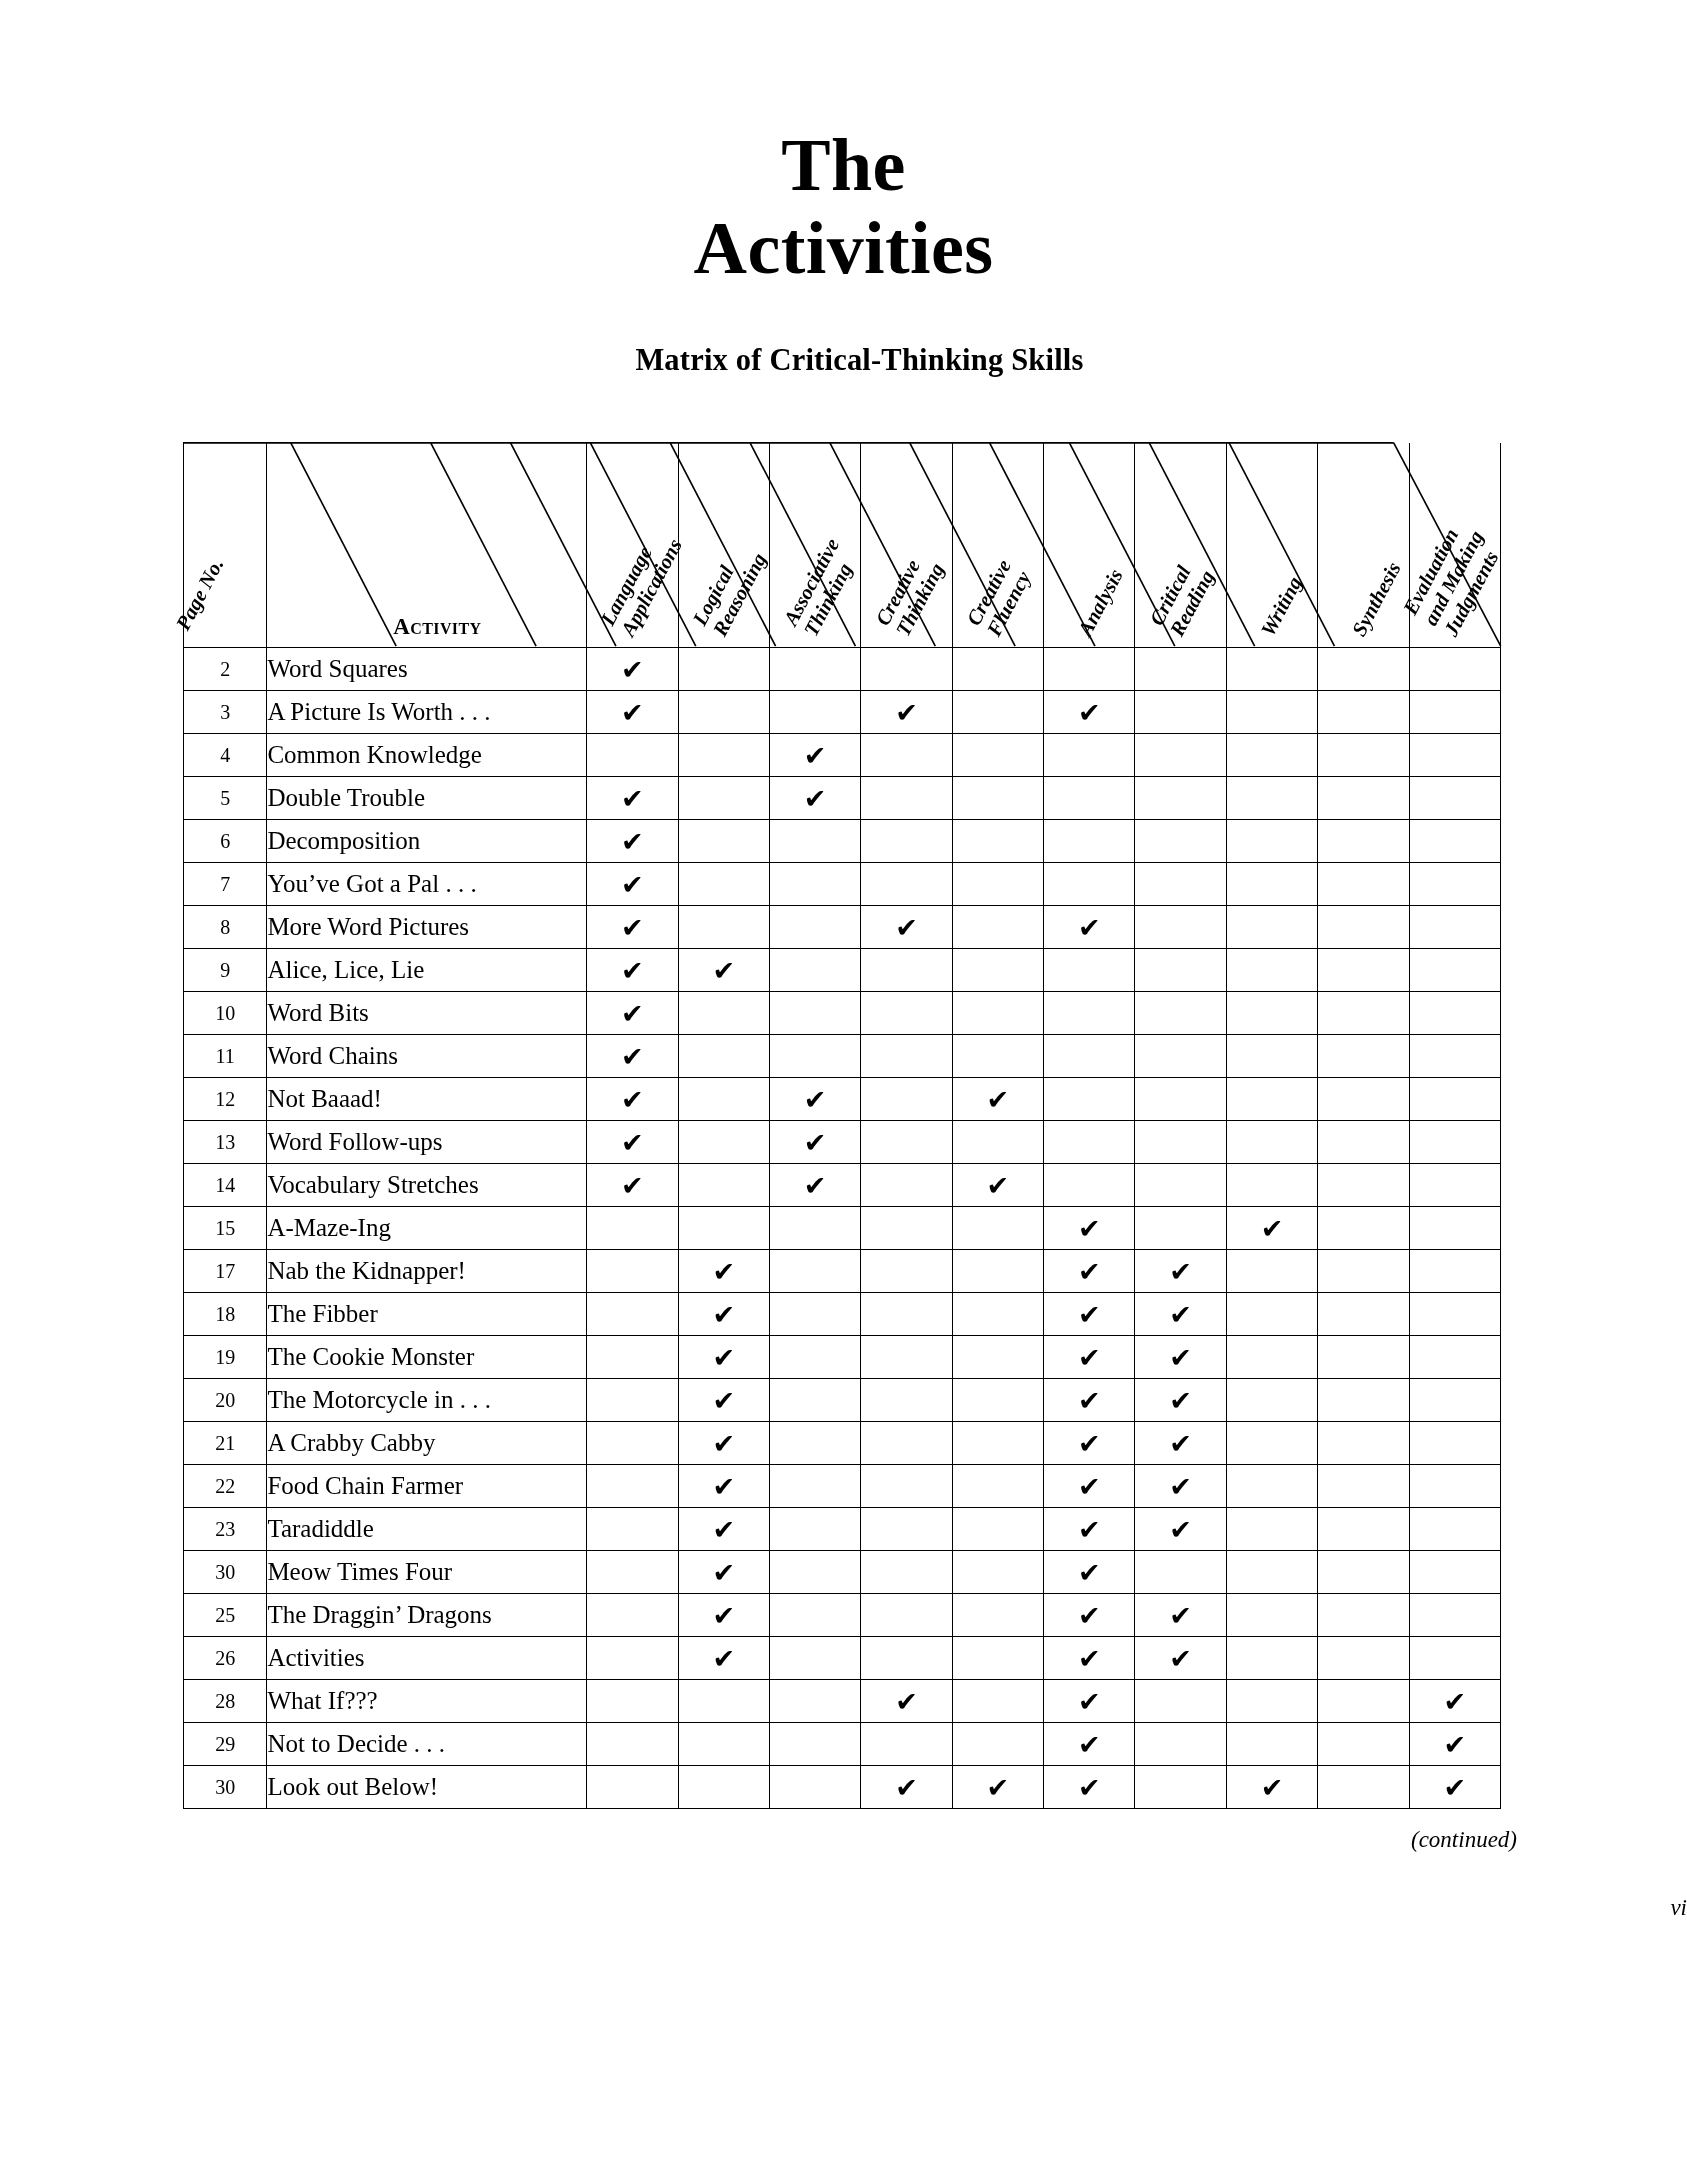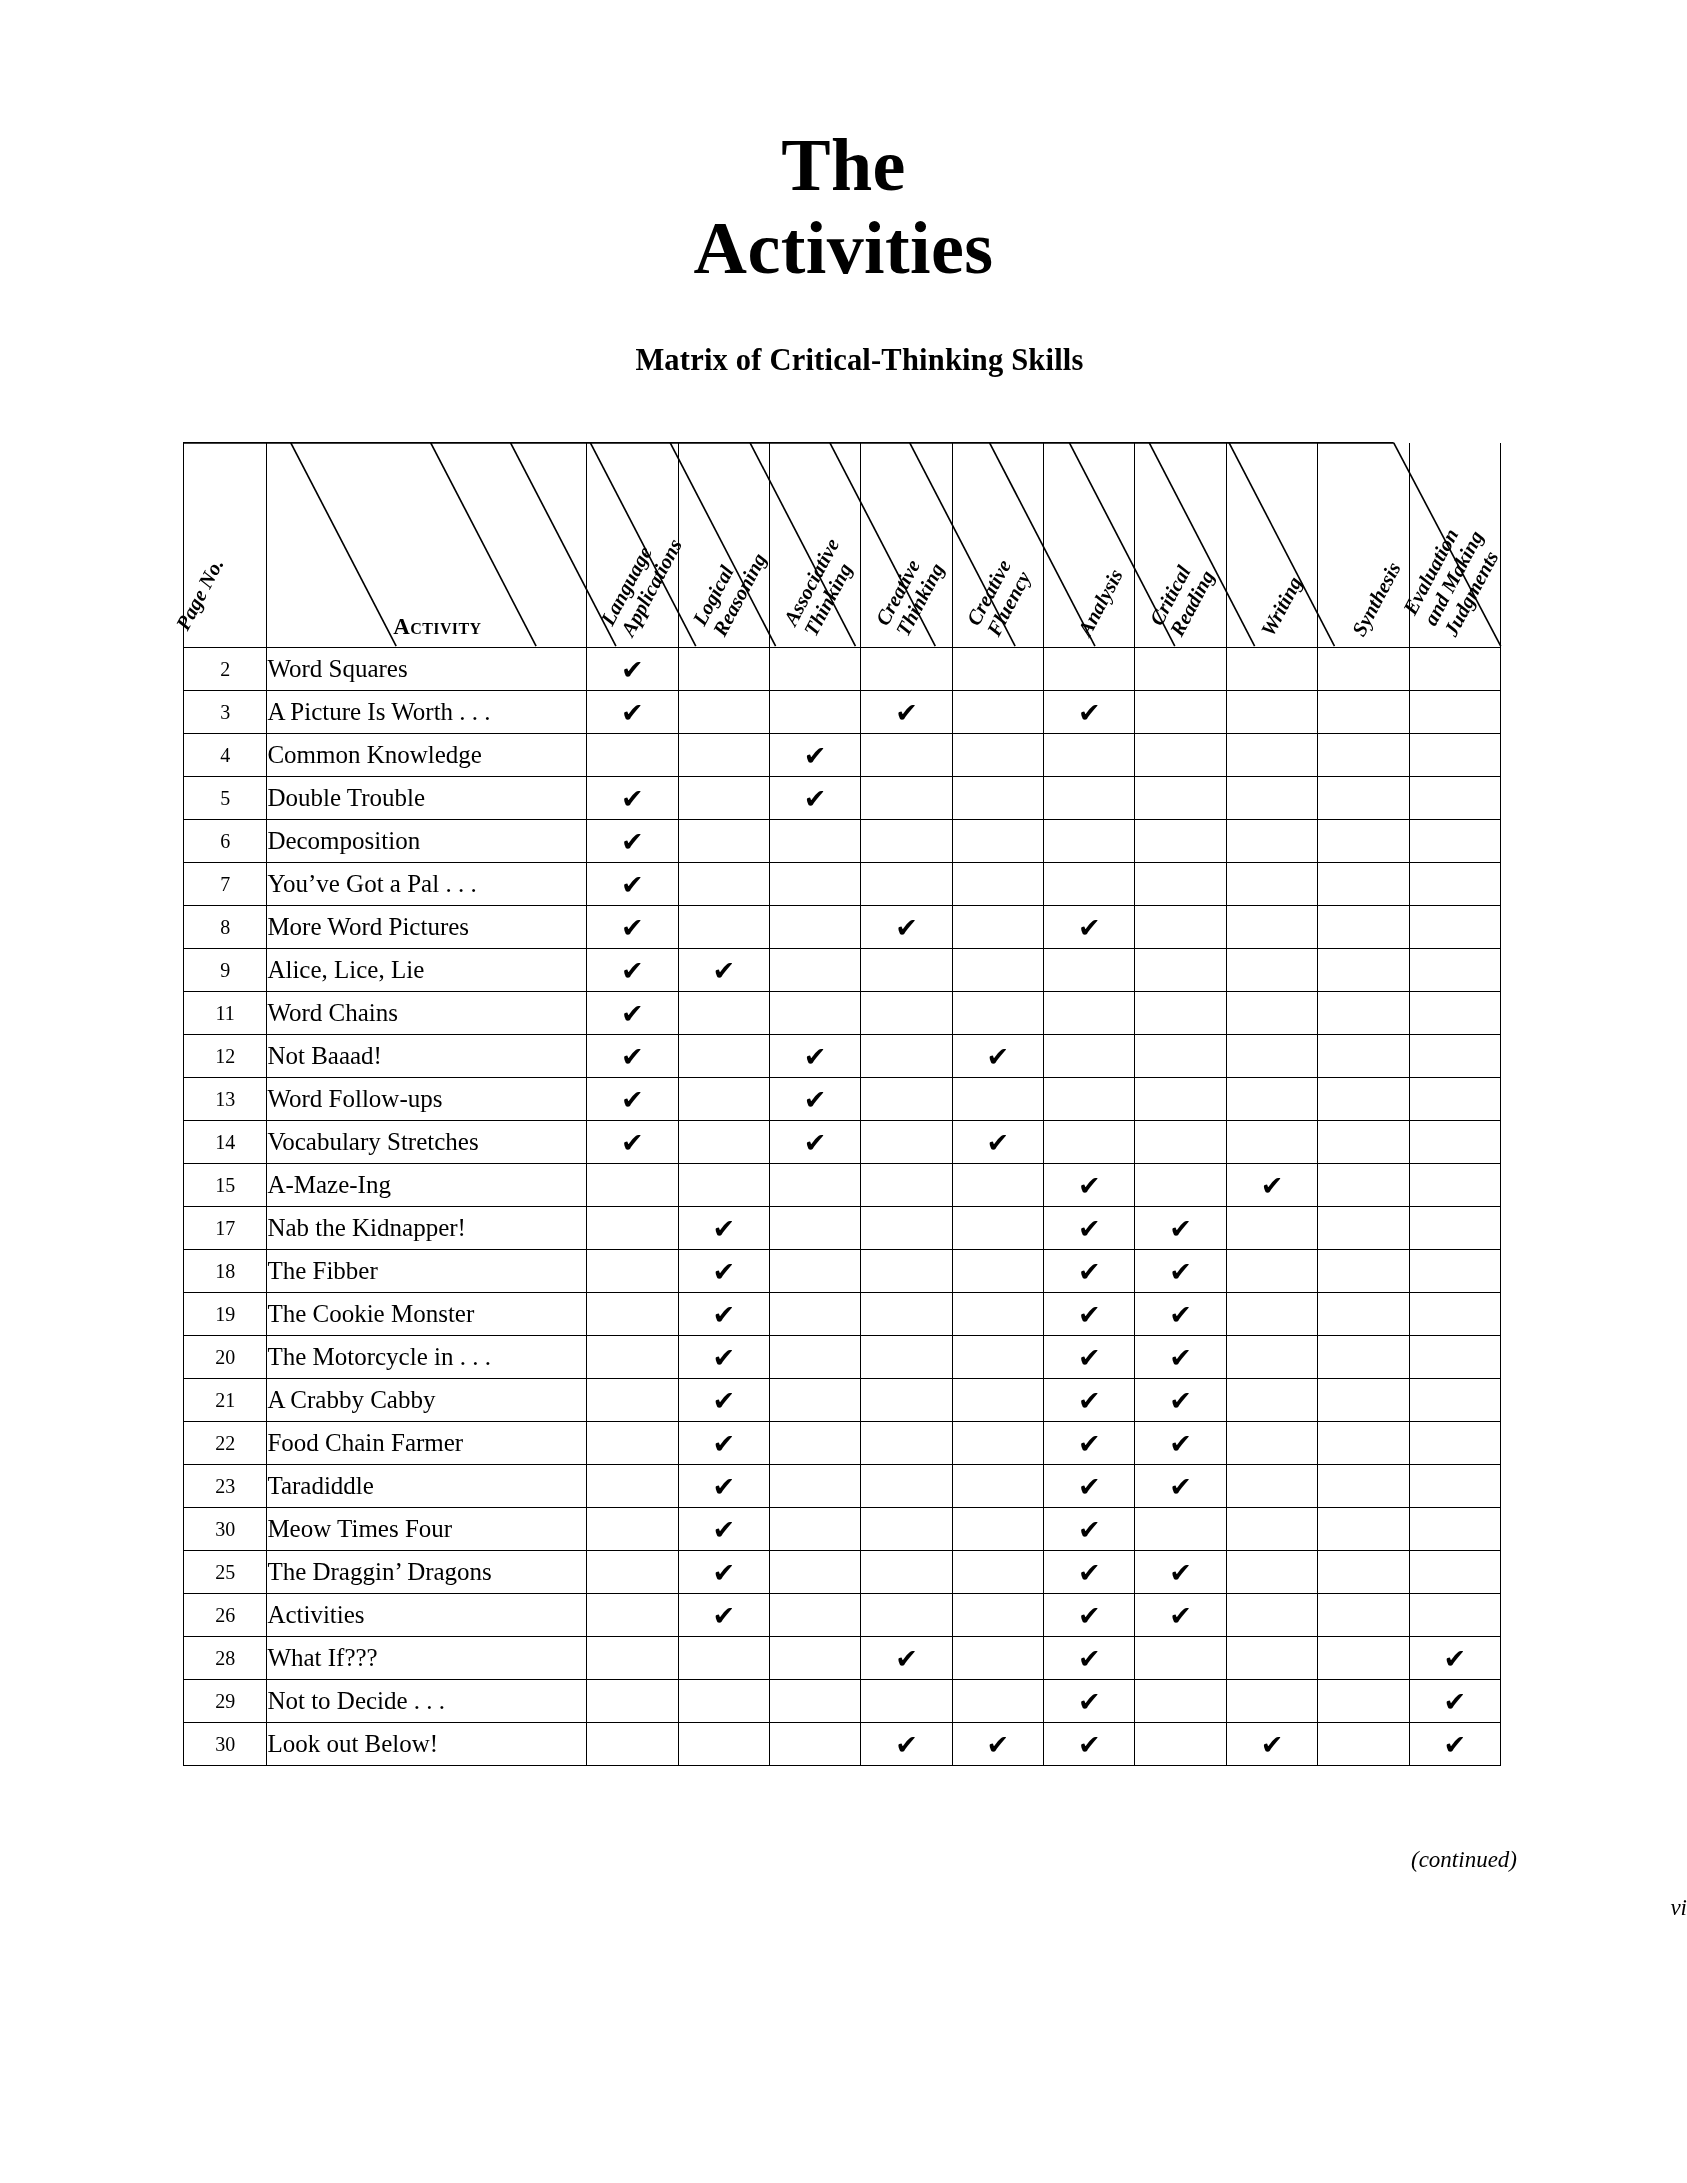--- a/index.html
+++ b/index.html
@@ -148,21 +148,20 @@
     top: 0;
     pointer-events: none;
   }
 
   .continued {
     position: absolute;
     right: 170px;
     top: 1827px;
     font-size: 23px;
     font-style: italic;
-    margin-top: 20px;
   }
   .folio {
     position: absolute;
     left: 0;
     right: 0;
     top: 1895px;
     text-align: right;
     font-size: 23px;
     font-style: italic;
   }
@@ -369,20 +368,34 @@
             <td class="mark"></td>
             <td class="mark"></td>
             <td class="mark"></td>
             <td class="mark"></td>
             <td class="mark"></td>
             <td class="mark"></td>
             <td class="mark"></td>
             <td class="mark"></td>
           </tr>
           <tr class="data-row">
+            <td class="page-no">10</td>
+            <td class="activity">Word Bits</td>
+            <td class="mark">✔</td>
+            <td class="mark"></td>
+            <td class="mark"></td>
+            <td class="mark"></td>
+            <td class="mark"></td>
+            <td class="mark"></td>
+            <td class="mark"></td>
+            <td class="mark"></td>
+            <td class="mark"></td>
+            <td class="mark"></td>
+          </tr>
+          <tr class="data-row">
             <td class="page-no">11</td>
             <td class="activity">Word Chains</td>
             <td class="mark">✔</td>
             <td class="mark"></td>
             <td class="mark"></td>
             <td class="mark"></td>
             <td class="mark"></td>
             <td class="mark"></td>
             <td class="mark"></td>
             <td class="mark"></td>

